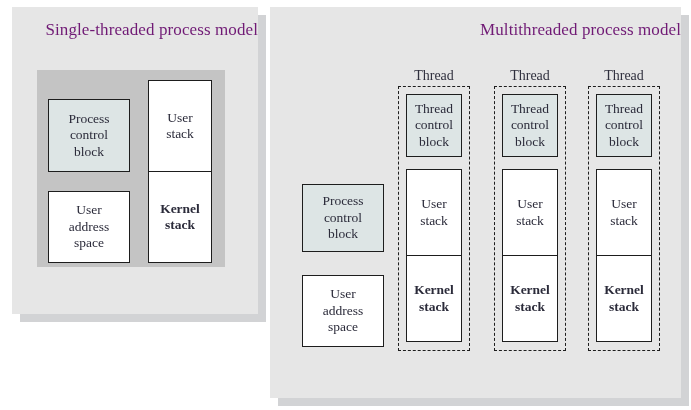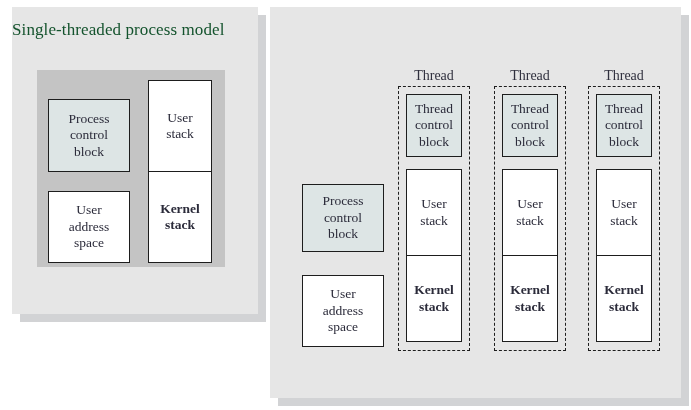--- a/index.html
+++ b/index.html
@@ -25,24 +25,24 @@
   .panel-shadow {
     position: absolute;
     background: #d2d3d5;
     z-index: 0;
   }
 
   .panel-title {
     position: absolute;
     left: 0;
     right: 0;
-    text-align: left;
+    text-align: right;
     font-size: 17px;
     line-height: 21px;
-    color: #14532d;
+    color: #701a75;
     letter-spacing: .1px;
   }
 
   
   .box {
     position: absolute;
     box-sizing: border-box;
     border: 1.4px solid #1d1d1d;
     background: #ffffff;
     display: flex;
@@ -137,20 +137,24 @@
       <span class="ln">Kernel</span>
       <span class="ln">stack</span>
     </div>
   </div>
 </div>
 
 <div class="panel-shadow" style="left:278px; top:15px; width:411px; height:391px;"></div>
 
 <div class="panel" style="left:270px; top:7px; width:411px; height:391px;">
 
+  <div class="panel-title" style="top:12px;">
+    <span class="ln">Multithreaded</span>
+    <span class="ln">process model</span>
+  </div>
 
   <div class="box tinted" style="left:32px; top:177px; width:82px; height:68px;">
     <span class="ln">Process</span>
     <span class="ln">control</span>
     <span class="ln">block</span>
   </div>
 
   <div class="box" style="left:32px; top:268px; width:82px; height:72px;">
     <span class="ln">User</span>
     <span class="ln">address</span>

